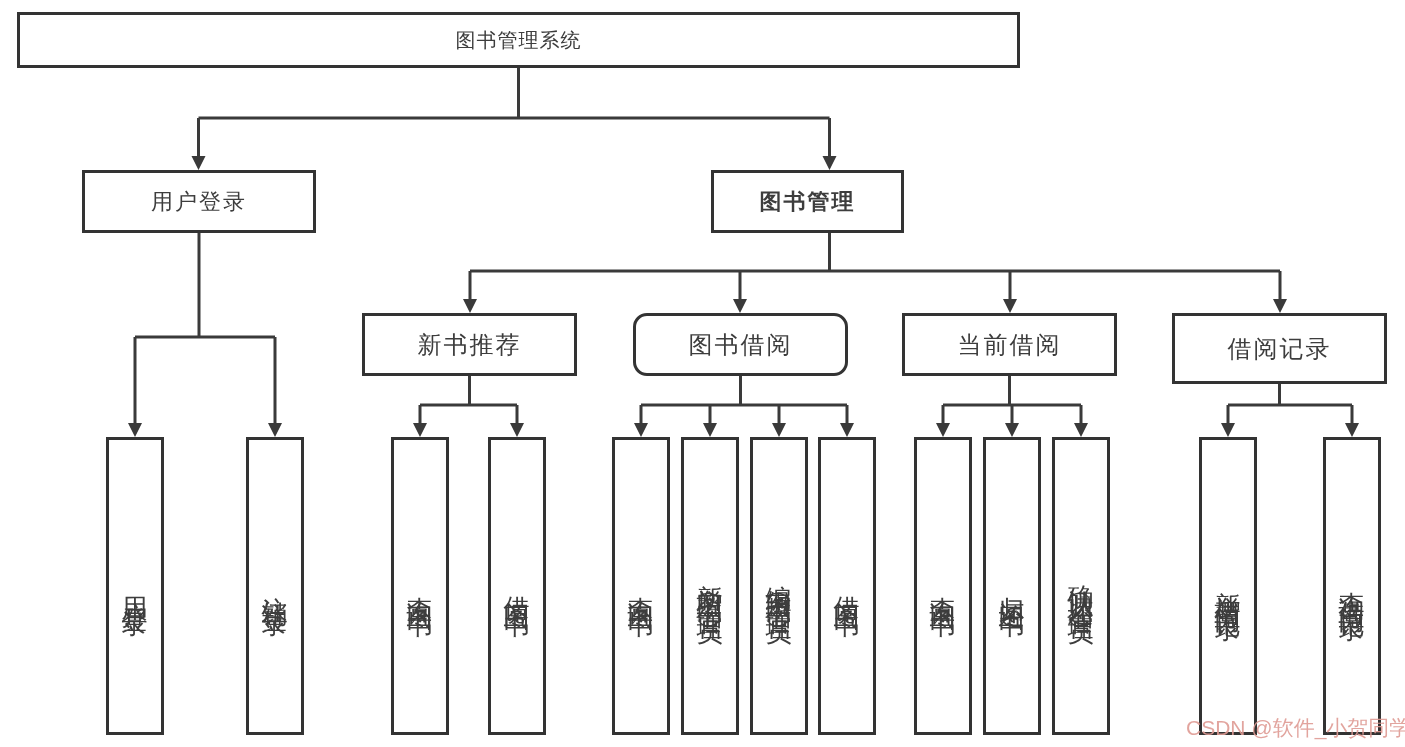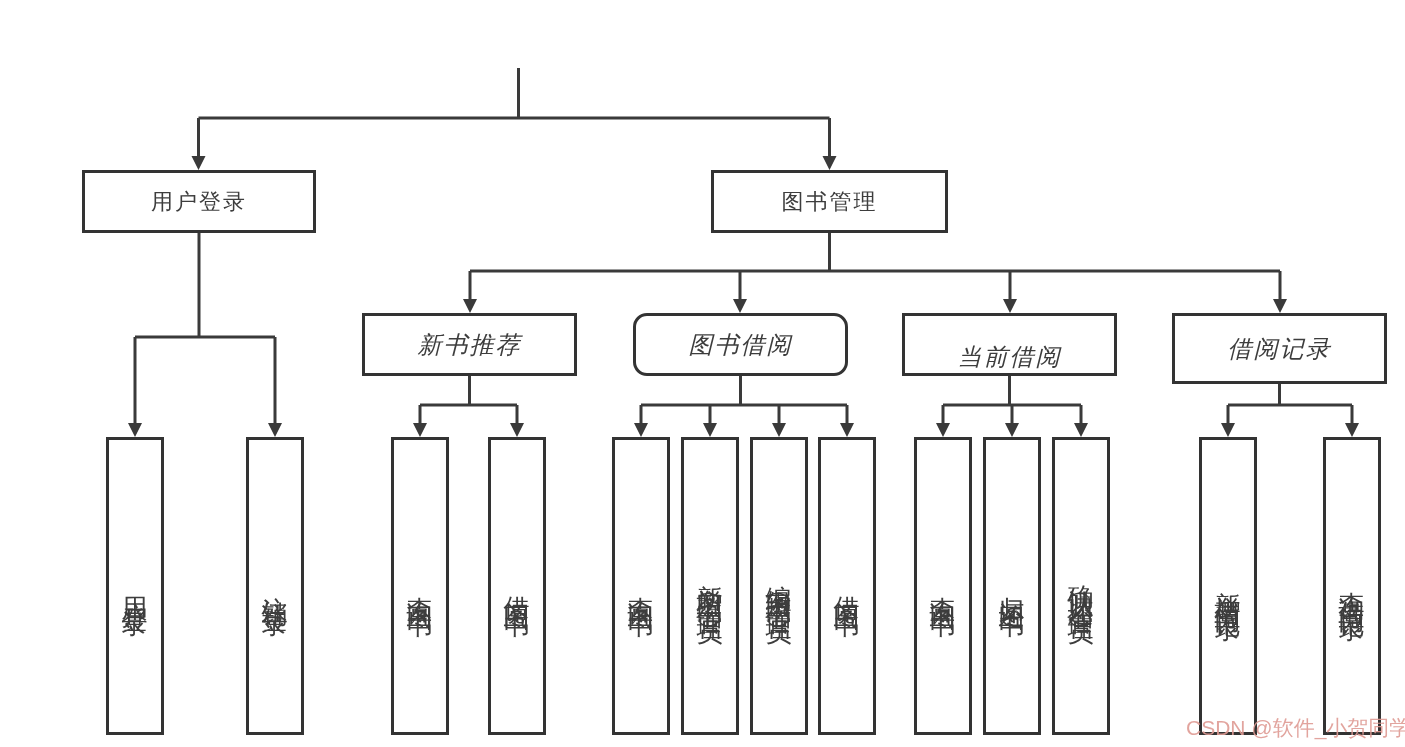--- a/index.html
+++ b/index.html
@@ -31,21 +31,21 @@
     position: absolute;
     border: 3px solid var(--border);
     background: var(--background);
     display: flex;
     align-items: center;
     justify-content: center;
     color: var(--text);
   }
   .root-box  { font-size: 20px; letter-spacing: 1px; }
   .lvl1-box  { font-size: 22px; letter-spacing: 2px; }
-  .lvl2-box  { font-size: 24px; letter-spacing: 2px; font-style: italic; }
+  .lvl2-box  { font-size: 24px; letter-spacing: 2px; }
   .leaf-box  { width: 58px; height: 298px; top: 437px; }
   .leaf-box .vtext {
     writing-mode: vertical-rl;
     text-orientation: mixed;
     font-size: 26px;
     letter-spacing: 5px;
     line-height: 1;
     white-space: nowrap;
   }
   .watermark {
@@ -86,35 +86,38 @@
              M703 423 L717 423 L710 437 Z
              M772 423 L786 423 L779 437 Z
              M840 423 L854 423 L847 437 Z
              M936 423 L950 423 L943 437 Z
              M1005 423 L1019 423 L1012 437 Z
              M1074 423 L1088 423 L1081 437 Z
              M1221 423 L1235 423 L1228 437 Z
              M1345 423 L1359 423 L1352 437 Z"></path>
   </svg>
 
+  <div class="box root-box" style="left:17px; top:12px; width:1003px; height:56px;">
+    <span>图书管理系统</span>
+  </div>
 
   <div class="box lvl1-box" style="left:82px; top:170px; width:234px; height:63px;">
     <span>用户登录</span>
   </div>
-  <div class="box lvl1-box" style="left:711px; top:170px; width:237px; height:63px;">
+  <div class="box lvl1-box" style="left:711px; top:170px; width:193px; height:63px;font-weight:bold;">
     <span>图书管理</span>
   </div>
 
   <div class="box lvl2-box" style="left:362px; top:313px; width:215px; height:63px;">
     <span>新书推荐</span>
   </div>
   <div class="box lvl2-box" style="left:633px; top:313px; width:215px; height:63px;border-radius:14px;">
     <span>图书借阅</span>
   </div>
-  <div class="box lvl2-box" style="left:902px; top:313px; width:215px; height:63px;align-items:flex-end;">
+  <div class="box lvl2-box" style="left:902px; top:313px; width:215px; height:63px;">
     <span>当前借阅</span>
   </div>
   <div class="box lvl2-box" style="left:1172px; top:313px; width:215px; height:71px;">
     <span>借阅记录</span>
   </div>
 
   <div class="box leaf-box" style="left:106px;">
     <span class="vtext">用户登录</span>
   </div>
   <div class="box leaf-box" style="left:246px;">

